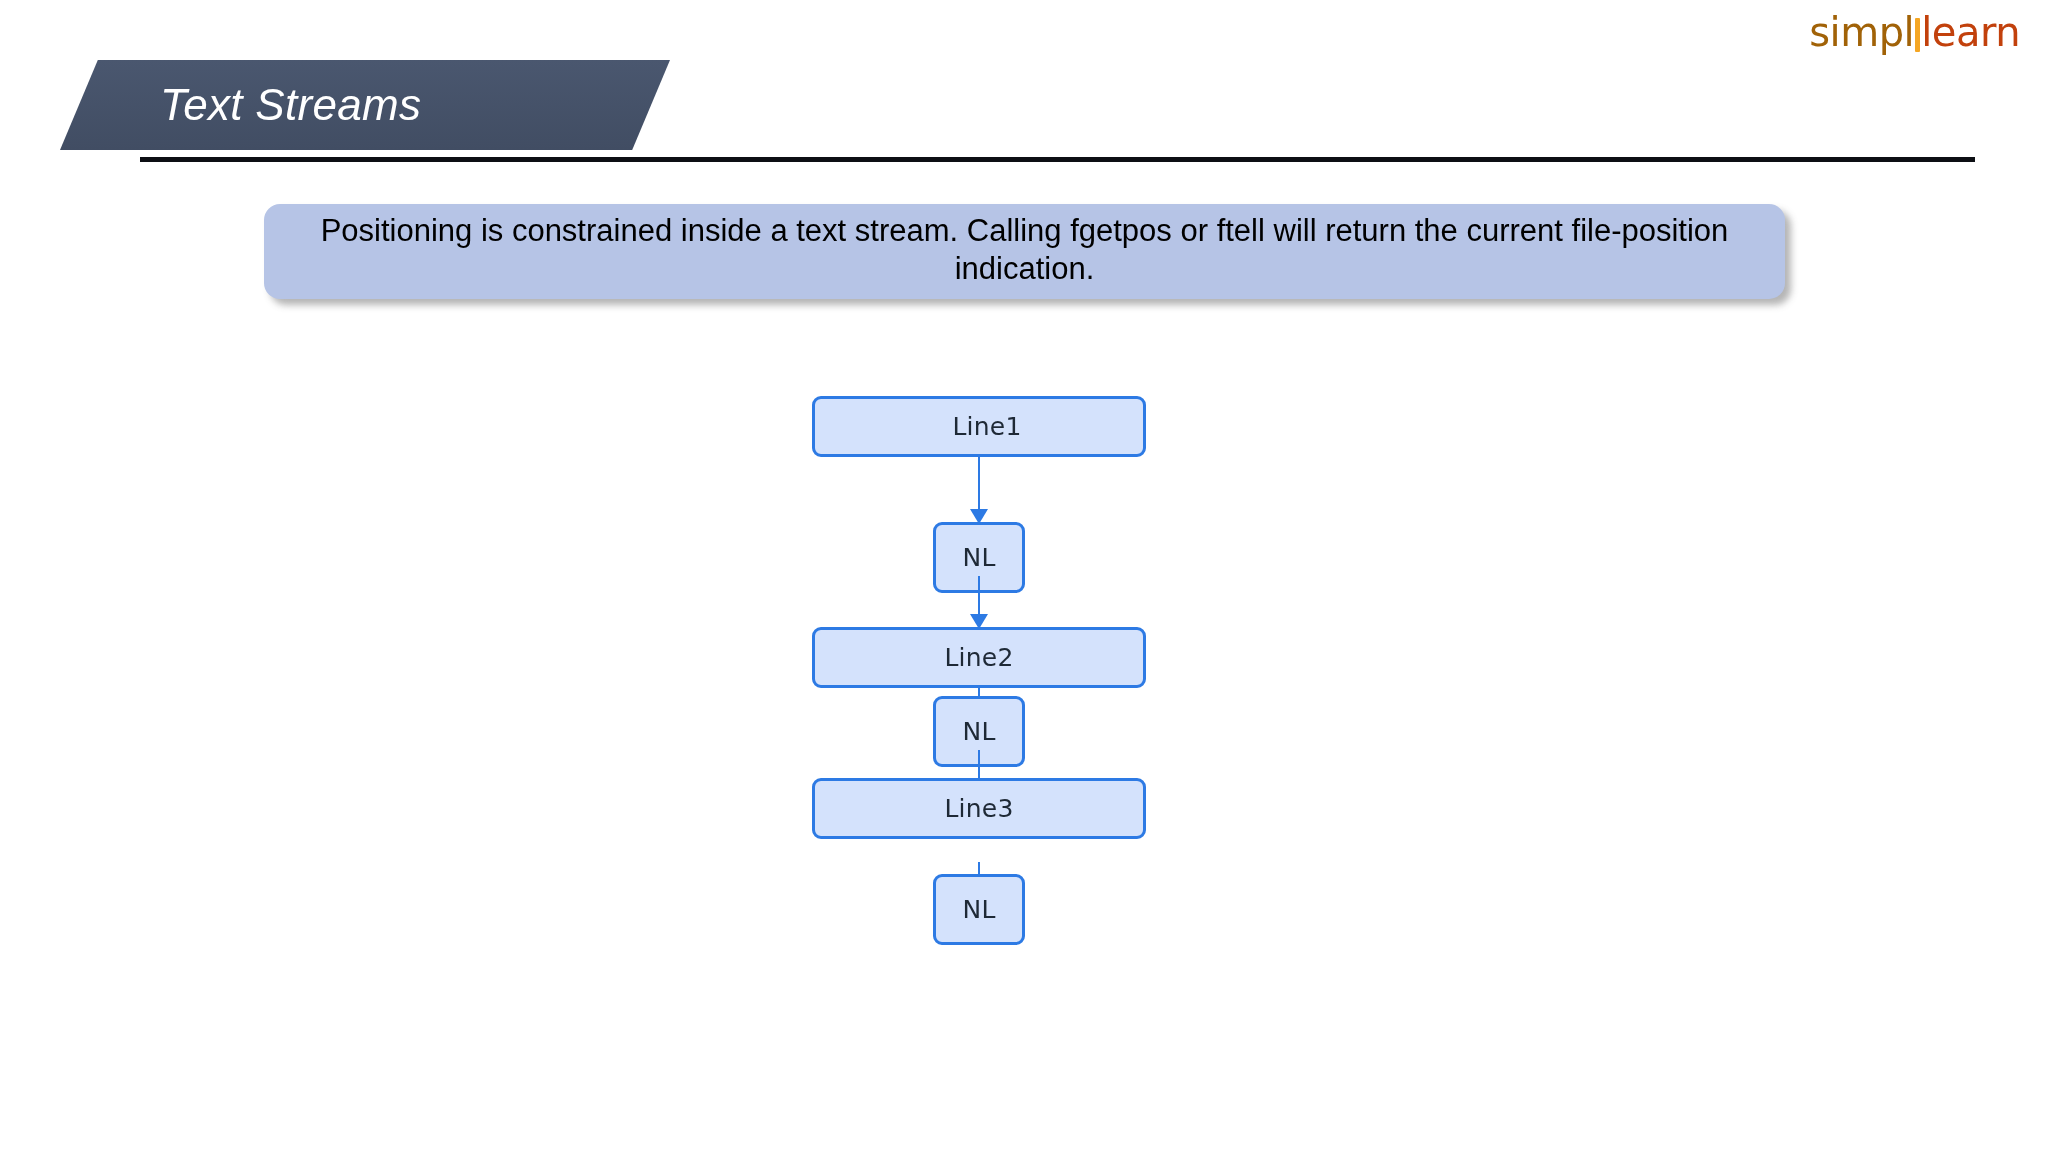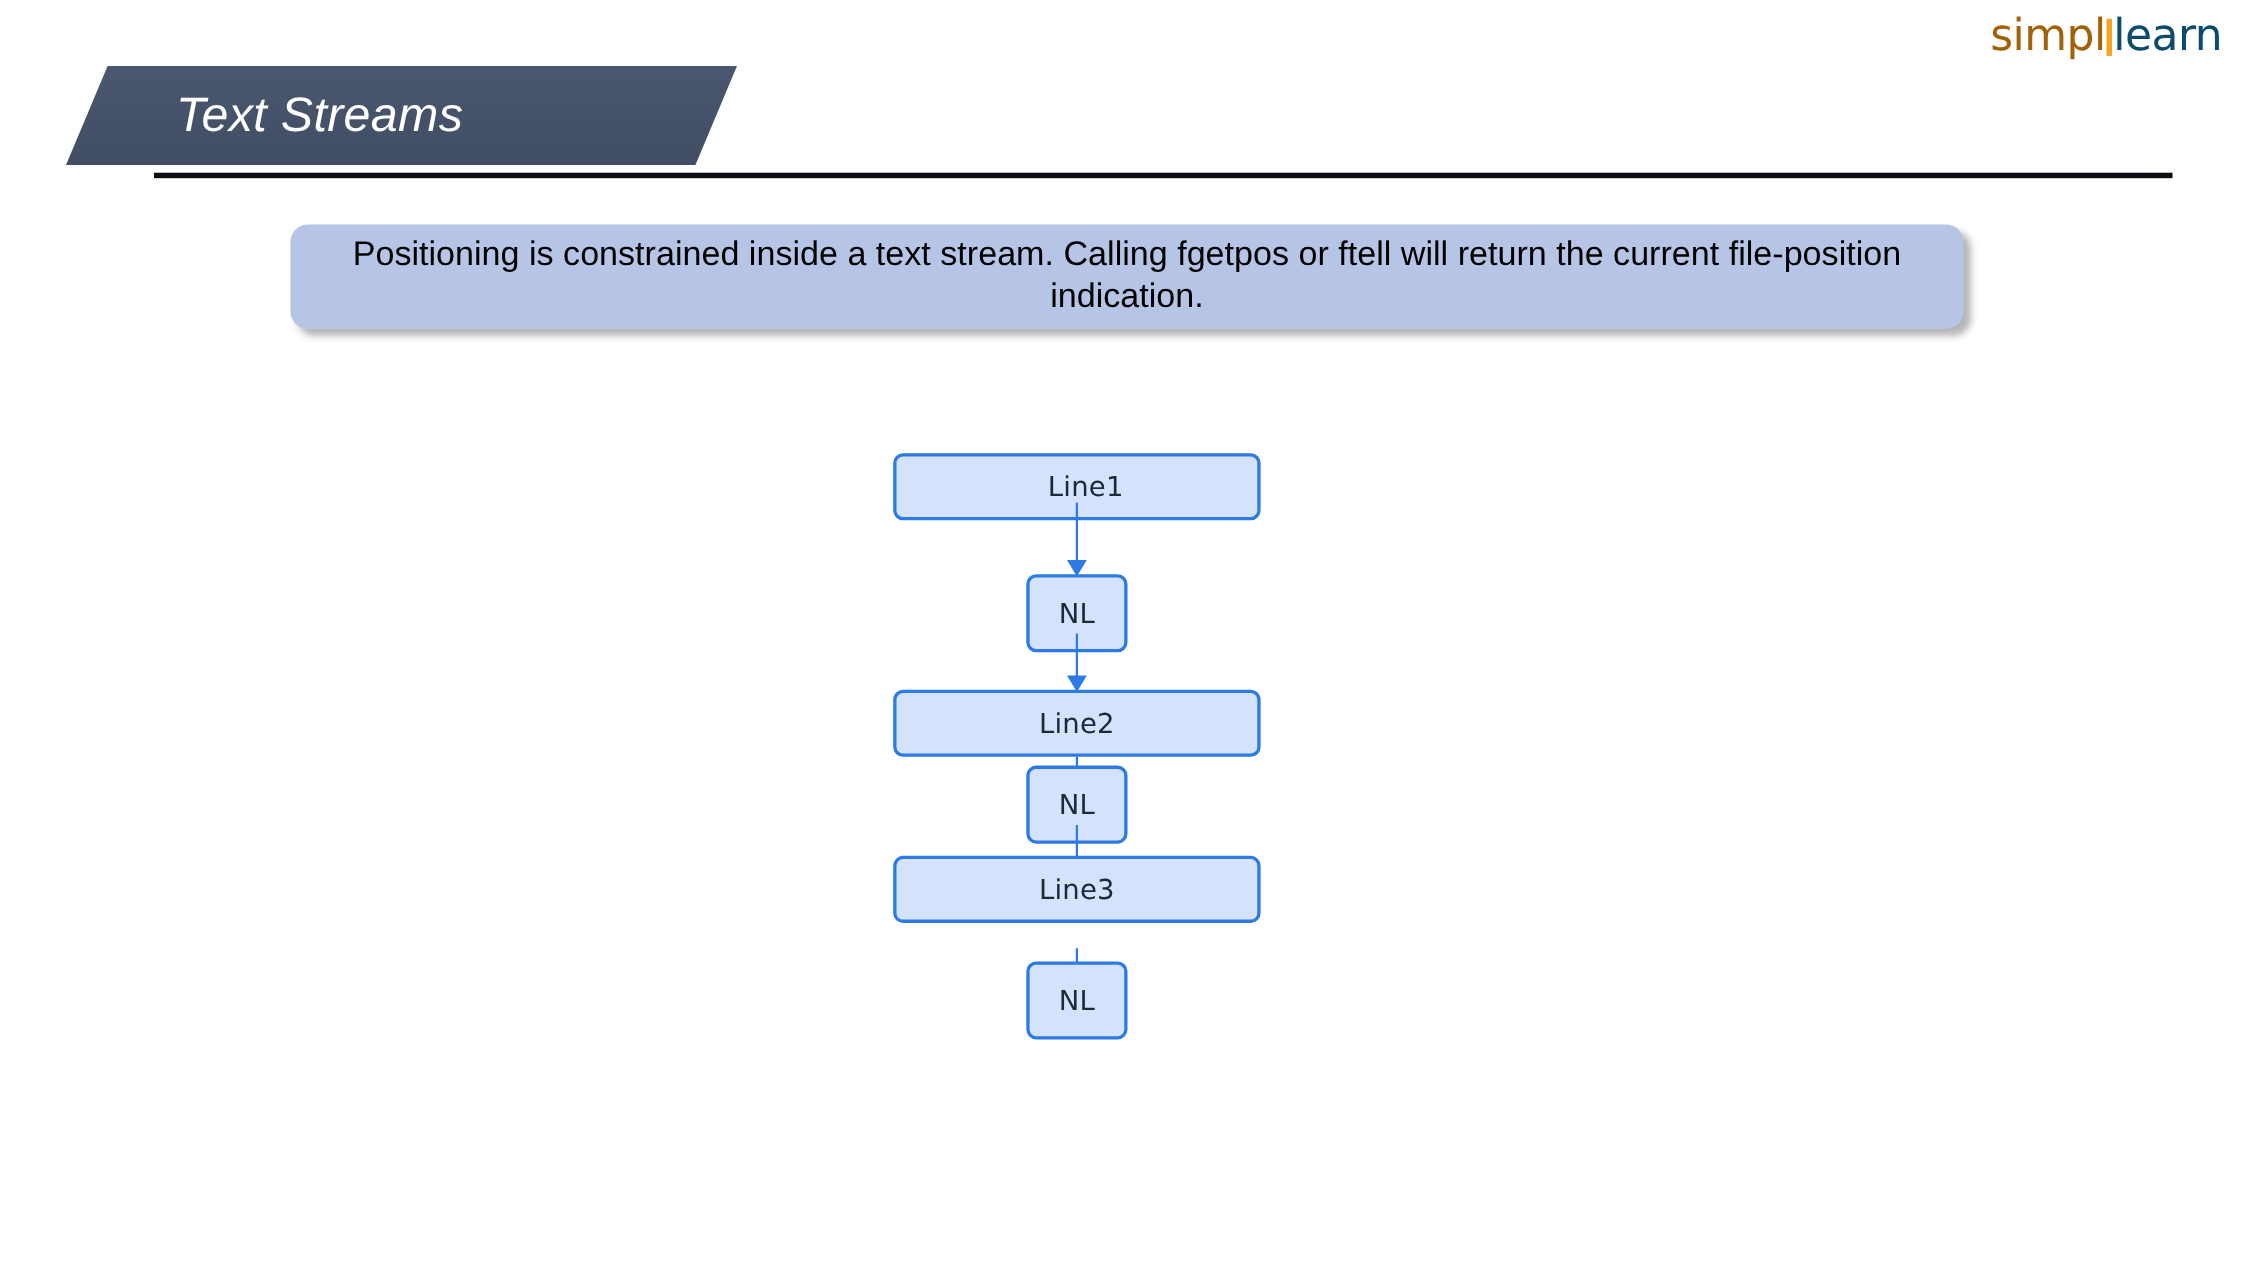--- a/index.html
+++ b/index.html
@@ -31,21 +31,21 @@
   .logo-simpl { color: #a16207; }
   .logo-bar {
     display: inline-block;
     width: 5px;
     height: 34px;
     background: #f5a623;
     vertical-align: -6px;
     margin: 0 1px;
     border-radius: 1px;
   }
-  .logo-learn { color: #0c4a6e; }
+  .logo-learn { color: #c2410c; }
 
   
   .header-band {
     position: absolute;
     left: 60px;
     top: 60px;
     width: 610px;
     height: 90px;
   }
   .header-shape {
@@ -135,21 +135,21 @@
   .node.wide {
     left: 0px;
     width: 334px;
     height: 61px;
   }
   .node.small {
     left: 121px;
     width: 92px;
     height: 71px;
   }
-  .n-line1 { top: 16px; padding-left: 16px; }
+  .n-line1 { top: 0px; padding-left: 16px; }
   .n-nl1   { top: 126px; }
   .n-line2 { top: 231px; }
   .n-nl2   { top: 300px; }
   .n-line3 { top: 382px; }
   .n-nl3   { top: 478px; }
 
   .connector {
     position: absolute;
     left: 166px;
     width: 2px;

